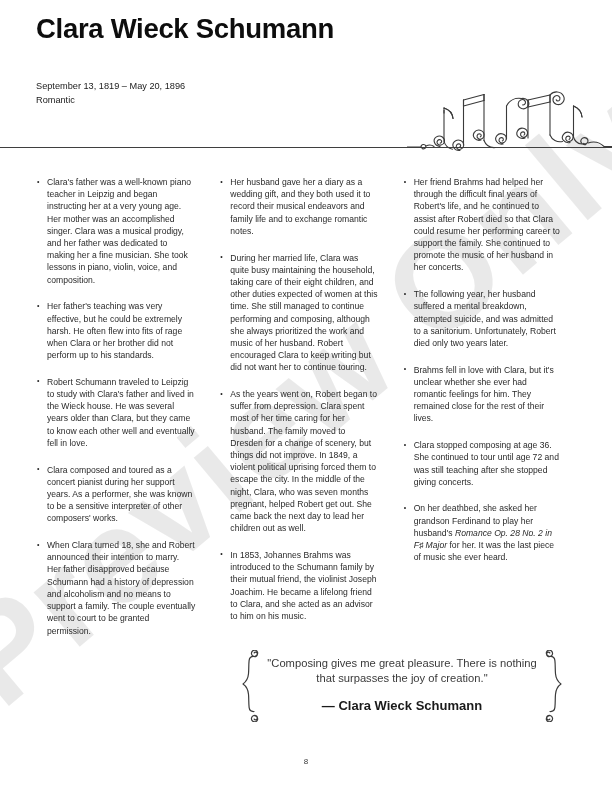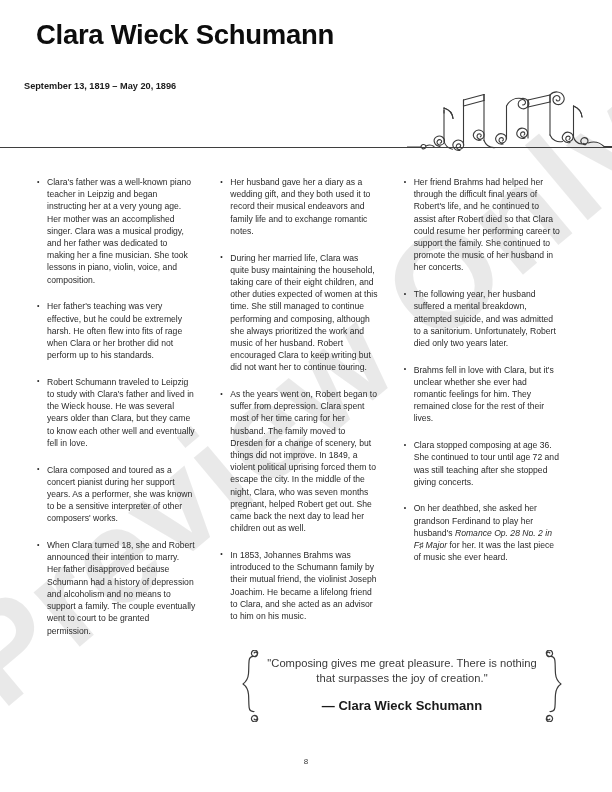--- a/index.html
+++ b/index.html
@@ -47,33 +47,33 @@
   #header {
     position: absolute;
     left: 0;
     top: 0;
     width: 612px;
     z-index: 10;
   }
   #page-title {
     position: absolute;
     left: 36px;
-    top: 19px;
+    top: 13px;
     font-size: 27.5px;
     font-weight: bold;
     letter-spacing: -0.3px;
     color: #0d0d0d;
     white-space: nowrap;
   }
   #subtitle-block {
     position: absolute;
-    left: 24px;
+    left: 36px;
     top: 80px;
     font-size: 9.2px;
-    font-weight: bold;
+    font-weight: normal;
     line-height: 13.6px;
     color: #1a1a1a;
   }
   #subtitle-block div { white-space: nowrap; }
 
   
   #music-decoration {
     position: absolute;
     right: 0;
     top: 80px;
@@ -181,20 +181,21 @@
 <div id="page">
 
   <div id="watermark">
     <div class="wm-text">Preview Only</div>
   </div>
 
   <div id="header">
     <div id="page-title">Clara Wieck Schumann</div>
     <div id="subtitle-block">
       <div>September 13, 1819 – May 20, 1896</div>
+      <div>Romantic</div>
     </div>
   </div>
 
   <div id="music-decoration">
     <svg viewBox="0 0 205 78" width="205" height="78" xmlns="http://www.w3.org/2000/svg">
       <g fill="none" stroke="#3a3a3a" stroke-width="1.1" stroke-linecap="round" stroke-linejoin="round">
 
         <path d="M -40 67 L 14 67"></path>
 
         <path d="M 14 67 c 0 -3 4.5 -3.5 4.8 -0.6 c 0.3 2.6 -3.2 3.3 -4 1.3"></path>

